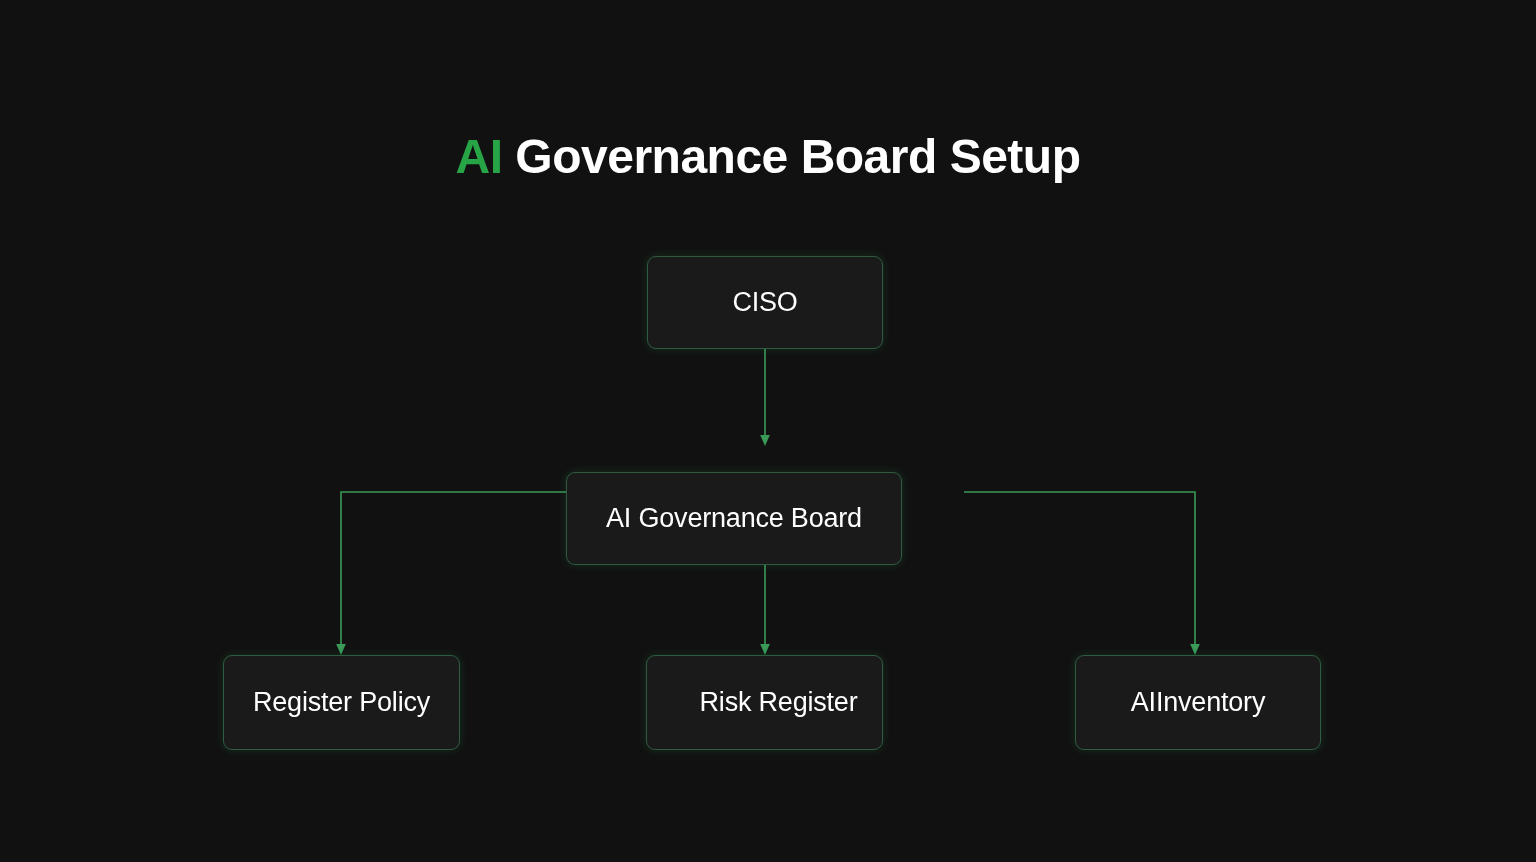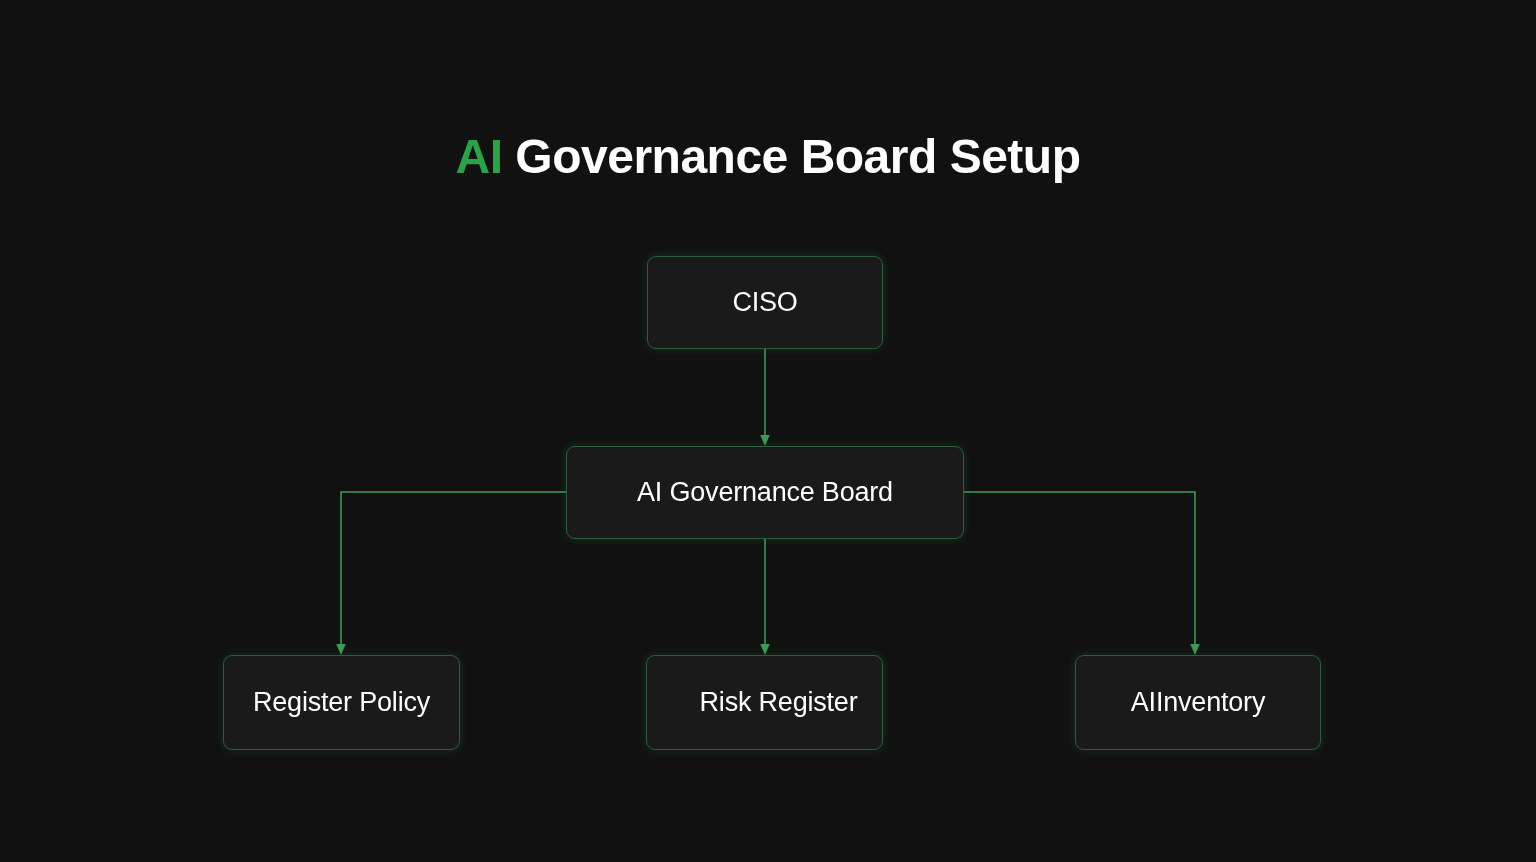--- a/index.html
+++ b/index.html
@@ -50,21 +50,21 @@
     color: #ffffff;
     font-size: 27px;
     font-weight: 500;
     letter-spacing: -0.2px;
     white-space: nowrap;
     user-select: none;
     text-align: right;
   }
 
   #node-ciso        { left: 647px;  top: 256px; width: 236px; height: 93px; }
-  #node-board       { left: 566px;  top: 446px; width: 398px; height: 93px; }
+  #node-board       { left: 566px;  top: 472px; width: 336px; height: 93px; }
   #node-security    { left: 223px;  top: 655px; width: 237px; height: 95px; }
   #node-risk        { left: 646px;  top: 655px; width: 237px; height: 95px; padding-left: 28px; }
   #node-inventory   { left: 1075px; top: 655px; width: 246px; height: 95px; }
 
   
   #connectors {
     position: absolute;
     left: 0;
     top: 0;
     width: 1536px;

